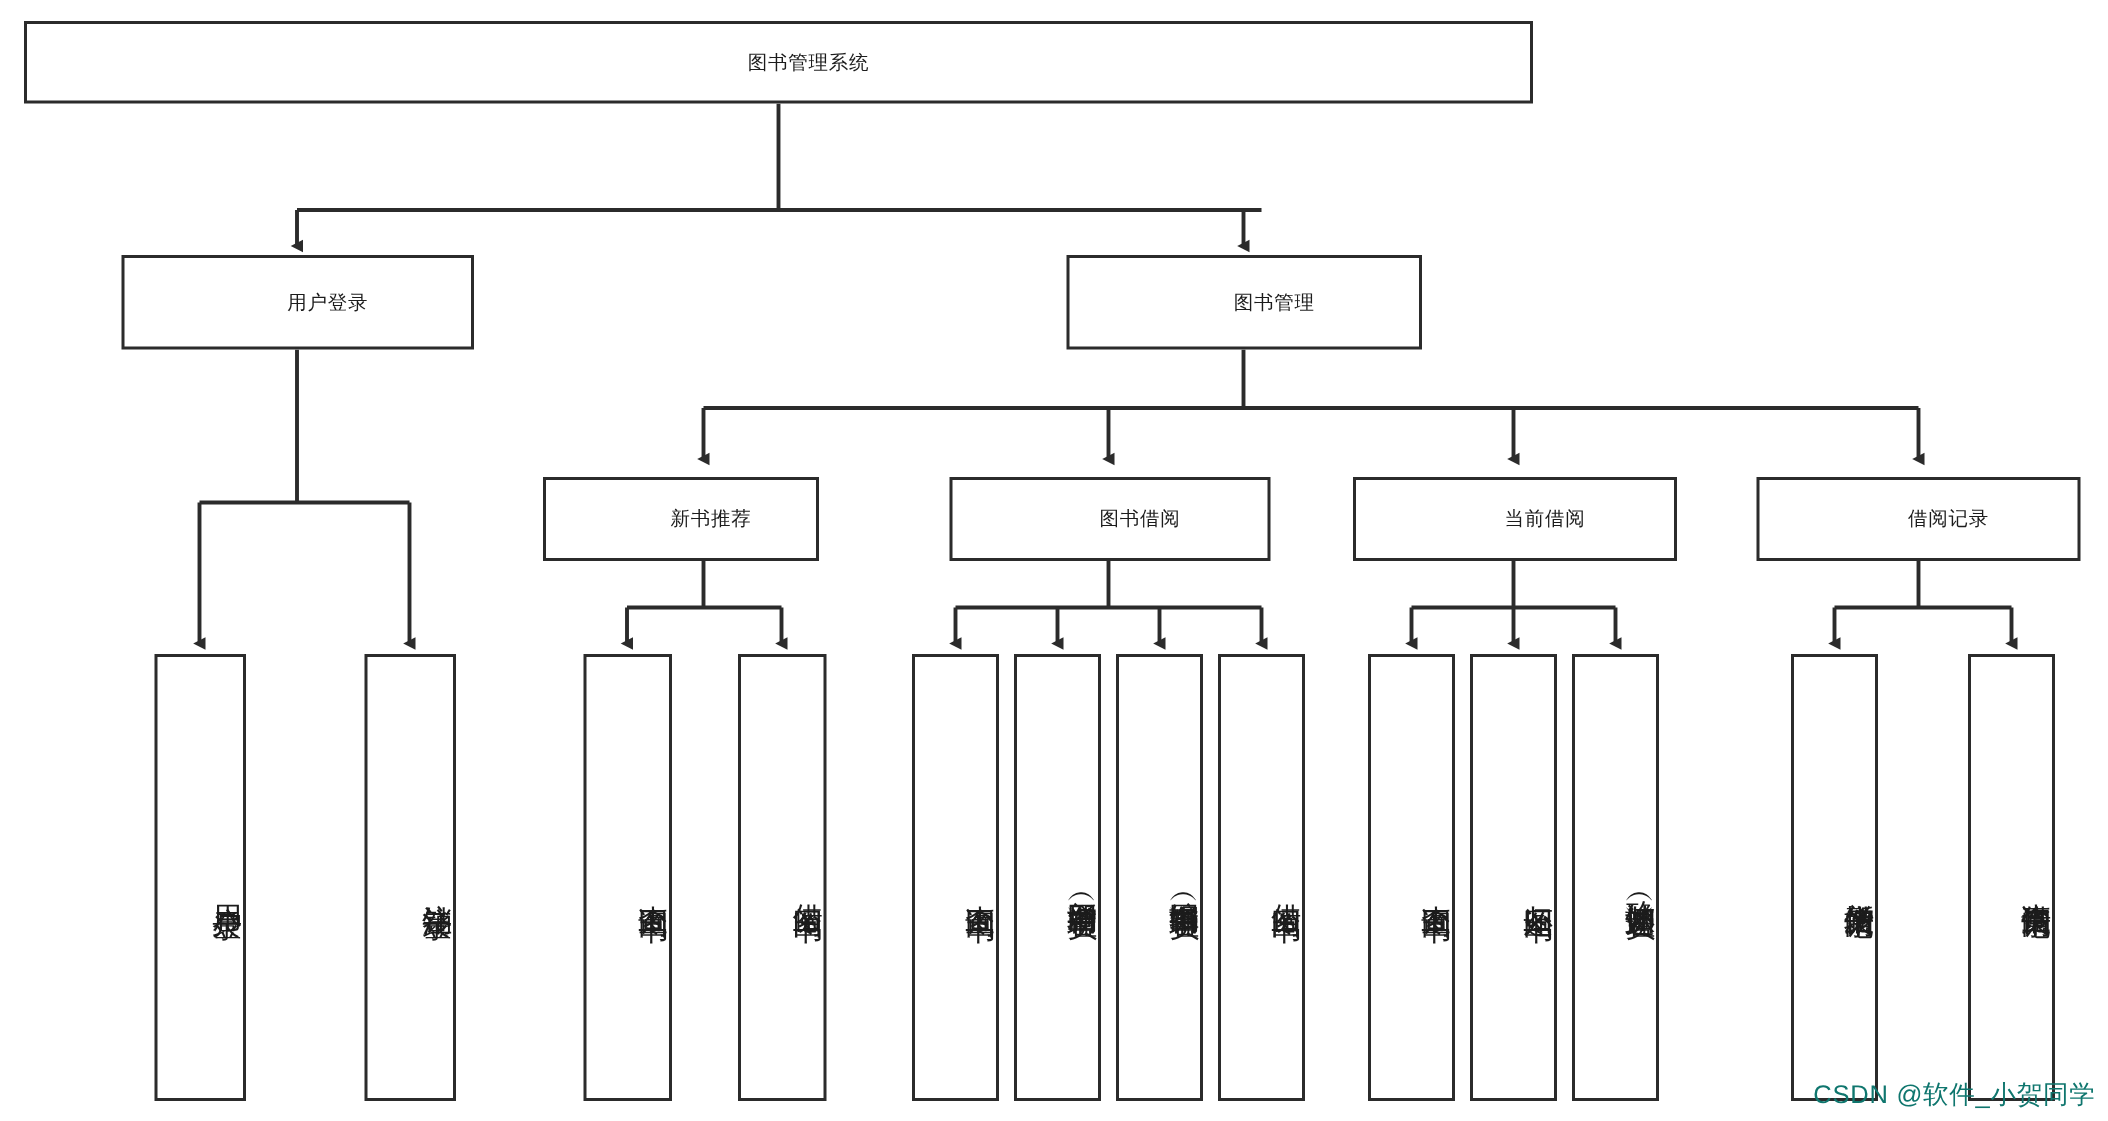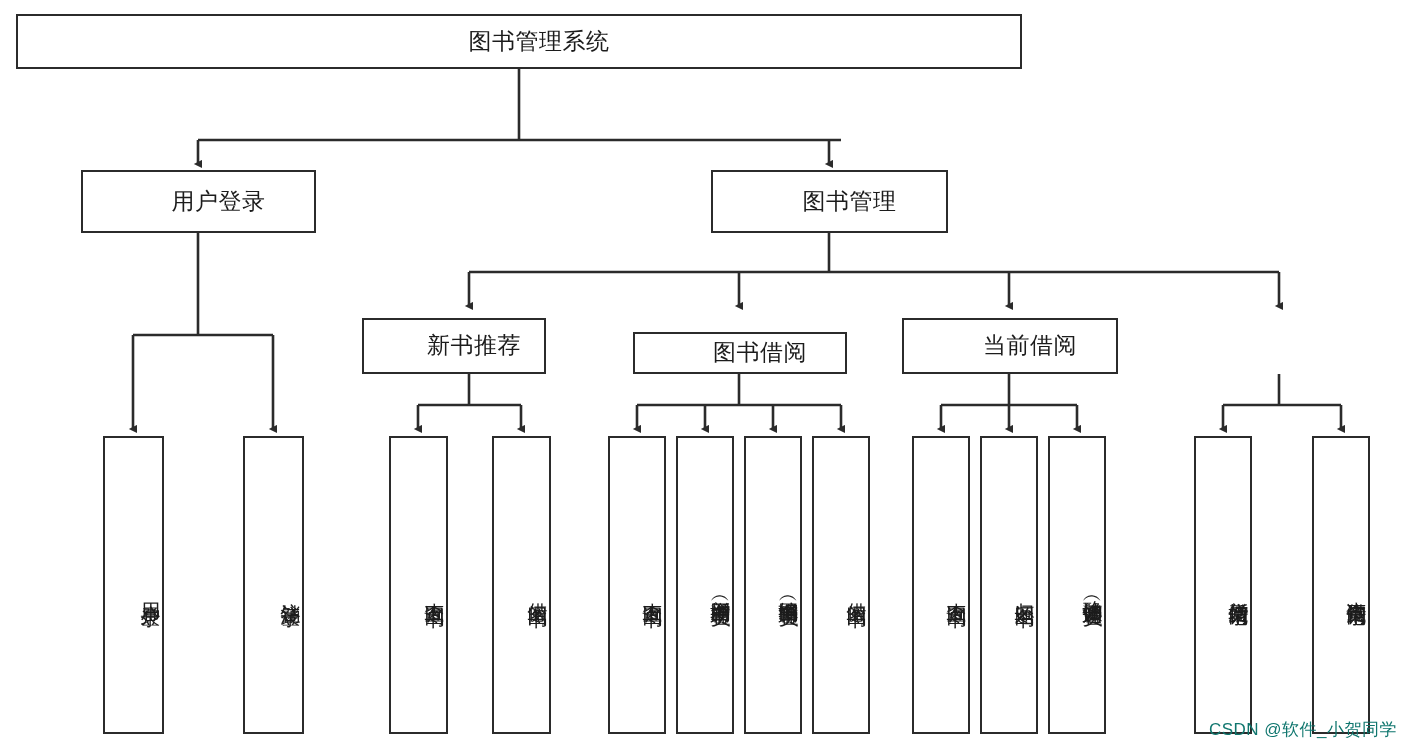--- a/index.html
+++ b/index.html
@@ -33,21 +33,21 @@
     background: #ffffff;
     border: 2px solid #2b2b2b;
     display: flex;
     align-items: center;
     justify-content: center;
     text-align: center;
     line-height: 1.18;
     color: #1c1c1c;
   }
   .node.horizontal {
-    font-size: 23px;
+    font-size: 13px;
     letter-spacing: 0.5px;
     padding-left: 40px;
   }
   .node.vertical {
     writing-mode: vertical-rl;
     text-orientation: upright;
     font-size: 20px;
     letter-spacing: 2px;
     align-items: flex-start;
     justify-content: center;
@@ -134,26 +134,29 @@
   <div class="node horizontal" style="left:81px; top:170px; width:235px; height:63px;">
     <span class="label">用户登录</span>
   </div>
   <div class="node horizontal" style="left:711px; top:170px; width:237px; height:63px;text-align:right;">
     <span class="label">图书管理</span>
   </div>
 
   <div class="node horizontal" style="left:362px; top:318px; width:184px; height:56px;">
     <span class="label">新书推荐</span>
   </div>
-  <div class="node horizontal" style="left:633px; top:318px; width:214px; height:42px;margin-top:14px;">
+  <div class="node horizontal" style="left:633px; top:318px; width:214px; height:56px;">
     <span class="label">图书借阅</span>
   </div>
   <div class="node horizontal" style="left:902px; top:318px; width:216px; height:56px;">
     <span class="label">当前借阅</span>
   </div>
+  <div class="node horizontal" style="left:1171px; top:318px; width:216px; height:56px;">
+    <span class="label">借阅记录</span>
+  </div>
 
   <div class="node vertical" style="left:103px; top:436px; width:61px; height:298px;">
     <span class="label">用户登录</span>
   </div>
   <div class="node vertical" style="left:243px; top:436px; width:61px; height:298px;">
     <span class="label">注销登录</span>
   </div>
 
   <div class="node vertical" style="left:389px; top:436px; width:59px; height:298px;">
     <span class="label">查询图书</span>

